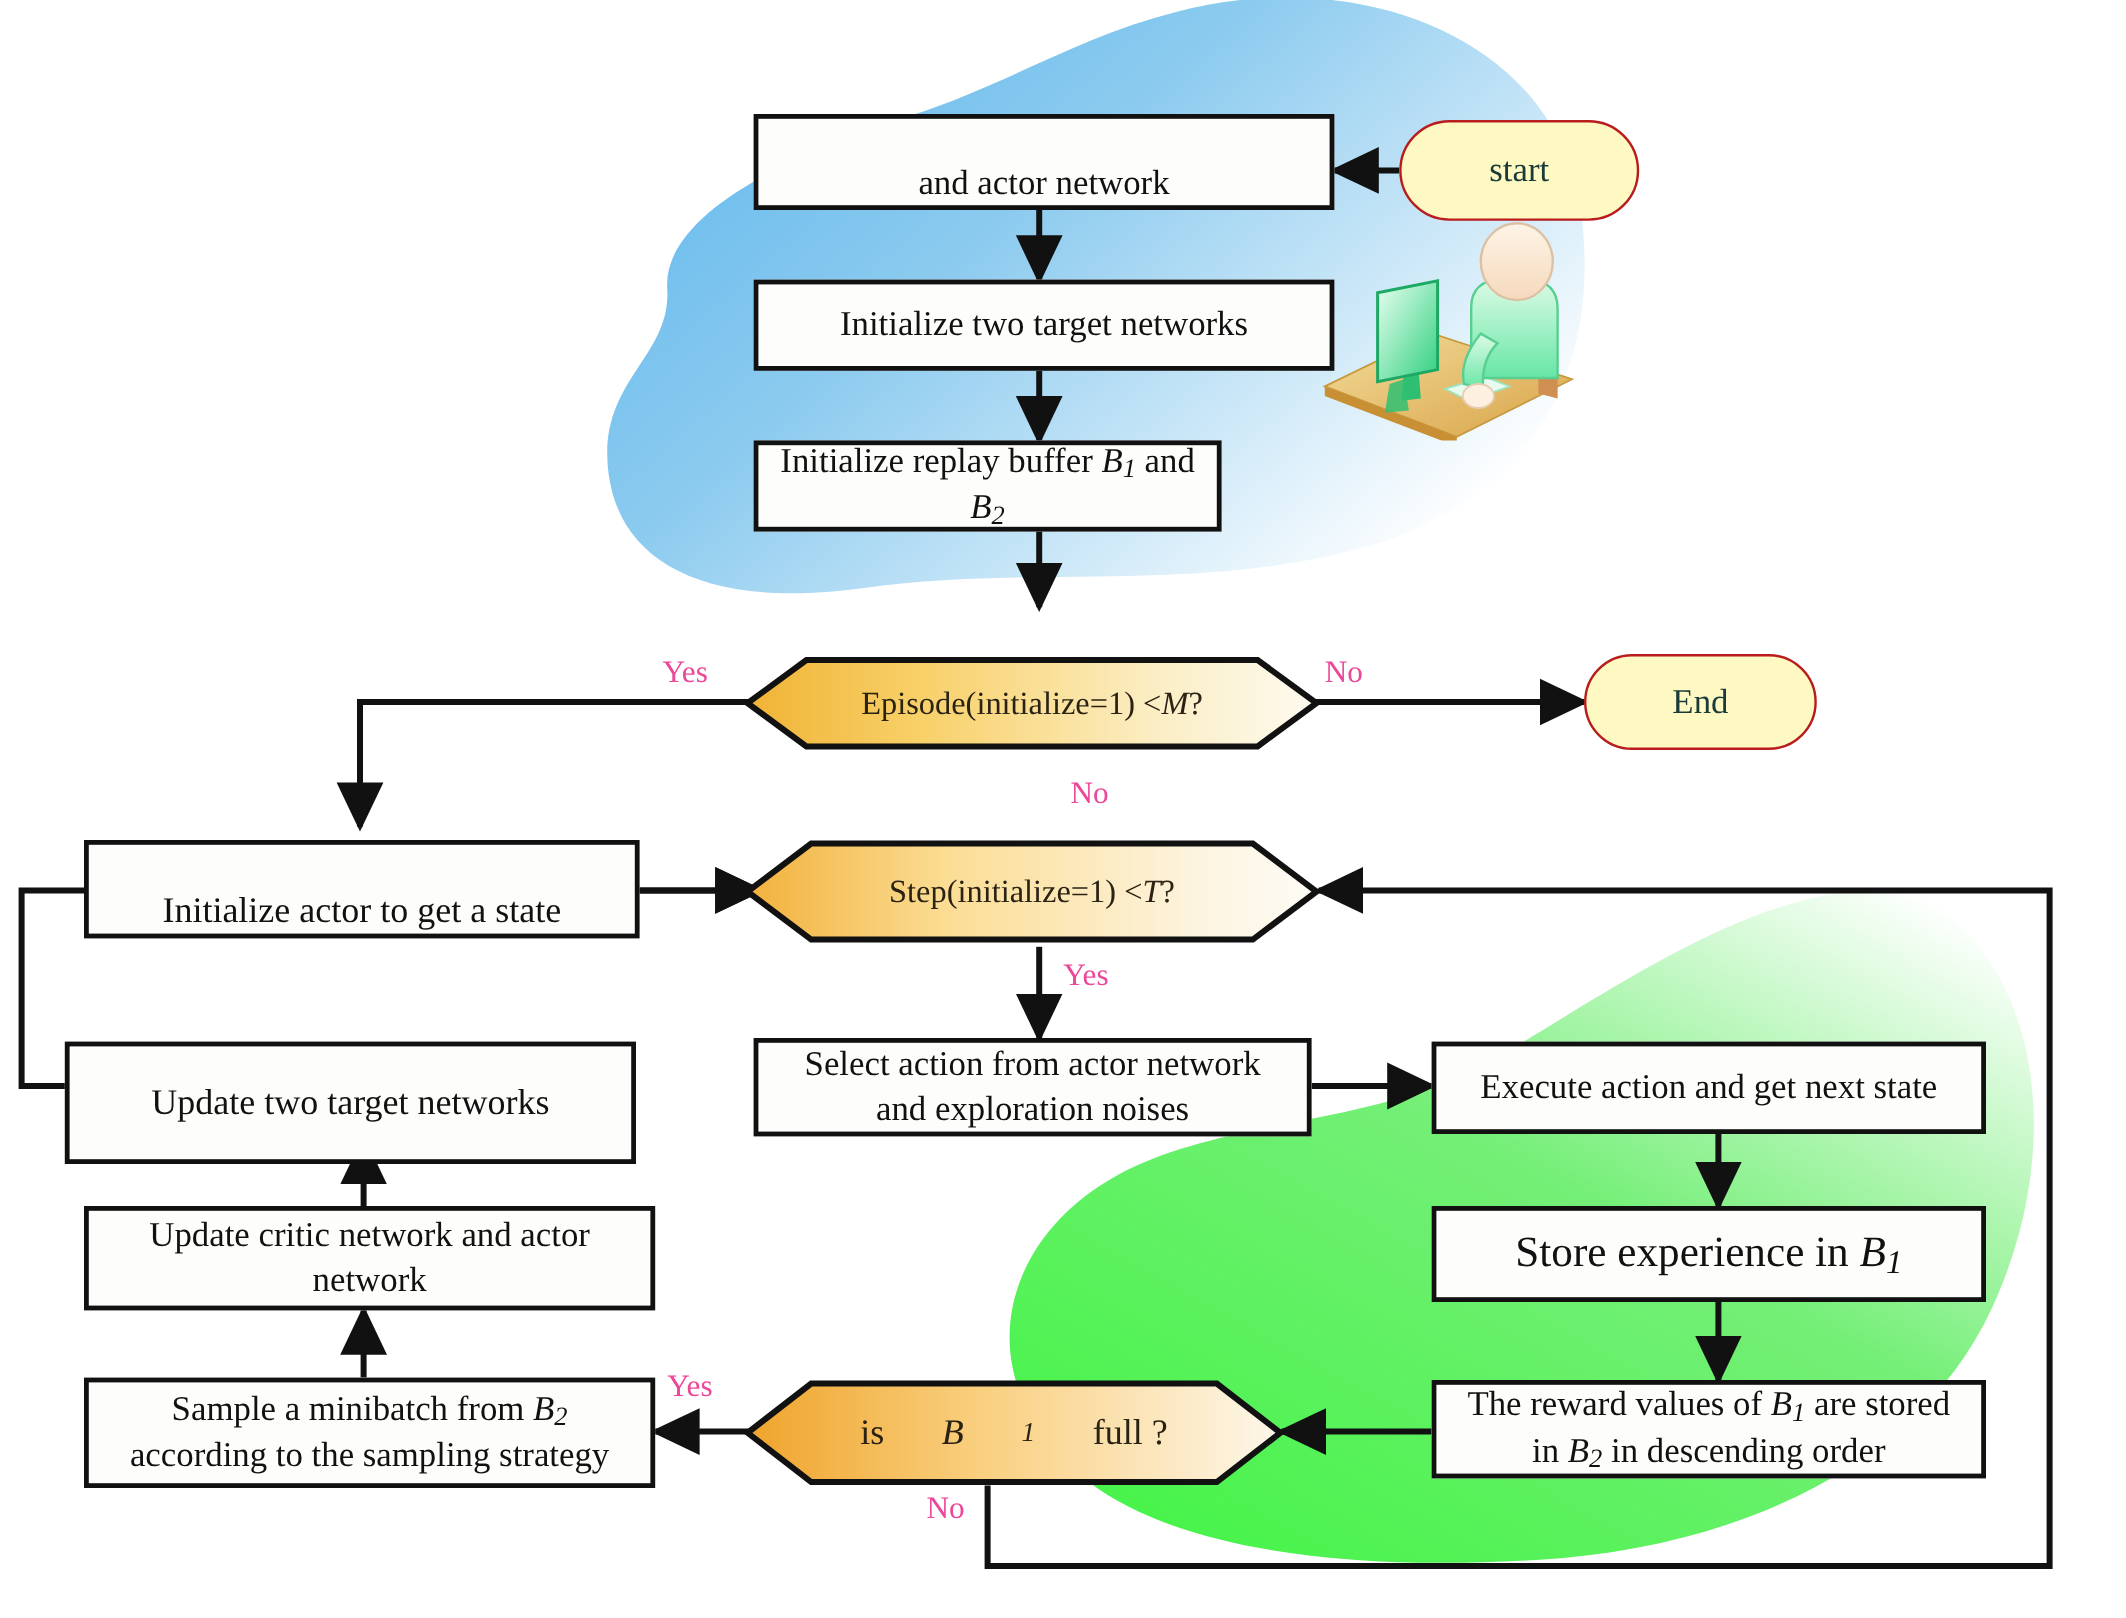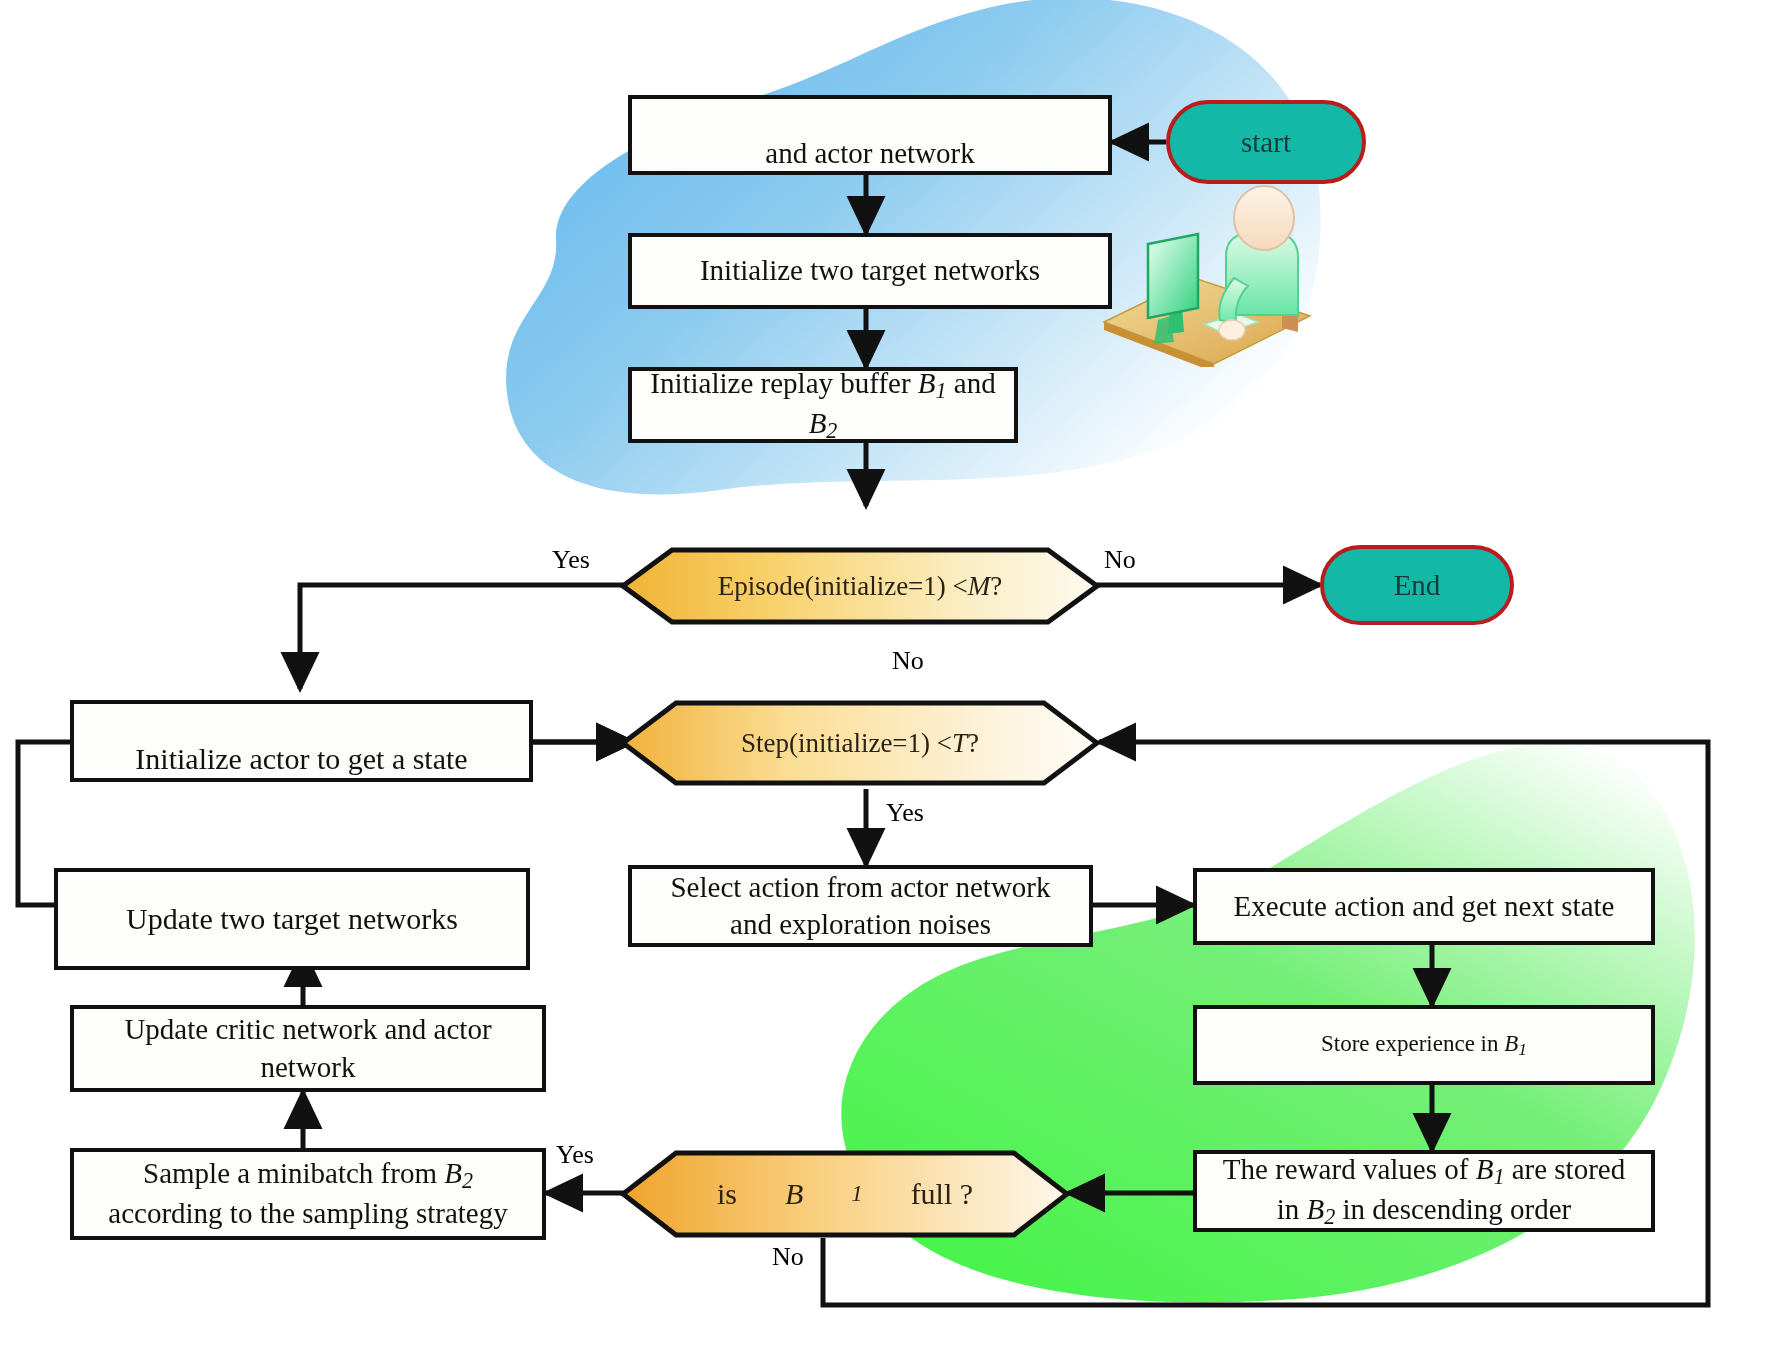--- a/index.html
+++ b/index.html
@@ -3,25 +3,25 @@
 <meta charset="utf-8">
 <style>
   html,body{margin:0;padding:0;background:#ffffff;}
   body{font-family:"Liberation Serif", serif;}
   #stage{position:relative;width:1772px;height:1348px;background:#fff;overflow:hidden;}
   #bg{position:absolute;left:0;top:0;width:1772px;height:1348px;}
   #wires{position:absolute;left:0;top:0;width:1772px;height:1348px;}
   .node{position:absolute;box-sizing:border-box;display:flex;align-items:center;justify-content:center;text-align:center;}
   .proc{background:#fdfdfb;border:4px solid #111;}
   .proc .txt{font-size:29px;line-height:1.28;color:#111;padding:0 8px;}
-  .term{border:4px solid #b91c1c;border-radius:44px;background:#14b8a6;}
+  .term{border:2px solid #b91c1c;border-radius:44px;background:#fef9c3;}
   .term .txt{font-size:29px;color:#1b3b3b;}
   .hexwrap{position:absolute;}
   .hexwrap .txt{position:absolute;left:0;top:0;width:100%;height:100%;display:flex;align-items:center;justify-content:center;font-size:27px;color:#2a2213;}
-  .lbl{position:absolute;font-size:26px;color:#000000;white-space:nowrap;}
+  .lbl{position:absolute;font-size:26px;color:#ec4899;white-space:nowrap;}
   .ital{font-style:italic;}
   .sub{font-size:0.76em;vertical-align:-0.22em;font-style:italic;}
   #person{position:absolute;}
 </style>
 </head>
 <body>
 
 <div id="stage">
 
   <svg id="bg" viewBox="0 0 1772 1348">
@@ -168,21 +168,21 @@
       <span>Select action from actor network</span><br>
       <span>and exploration noises</span>
     </span>
   </div>
 
   <div class="node proc" style="left:1193px;top:868px;width:462px;height:77px;">
     <span class="txt">Execute action and get next state</span>
   </div>
 
   <div class="node proc" style="left:1193px;top:1005px;width:462px;height:80px;">
-    <span class="txt" style="font-size:23px;"><span>Store experience in </span><span class="ital">B</span><span class="sub">1</span></span>
+    <span class="txt" style="font-size:36px;"><span>Store experience in </span><span class="ital">B</span><span class="sub">1</span></span>
   </div>
 
   <div class="node proc" style="left:1193px;top:1150px;width:462px;height:82px;">
     <span class="txt">
       <span>The reward values of </span><span class="ital">B</span><span class="sub">1</span><span> are stored</span><br>
       <span>in </span><span class="ital">B</span><span class="sub">2</span><span> in descending order</span>
     </span>
   </div>
 
   <div class="node proc" style="left:70px;top:1148px;width:476px;height:92px;">

